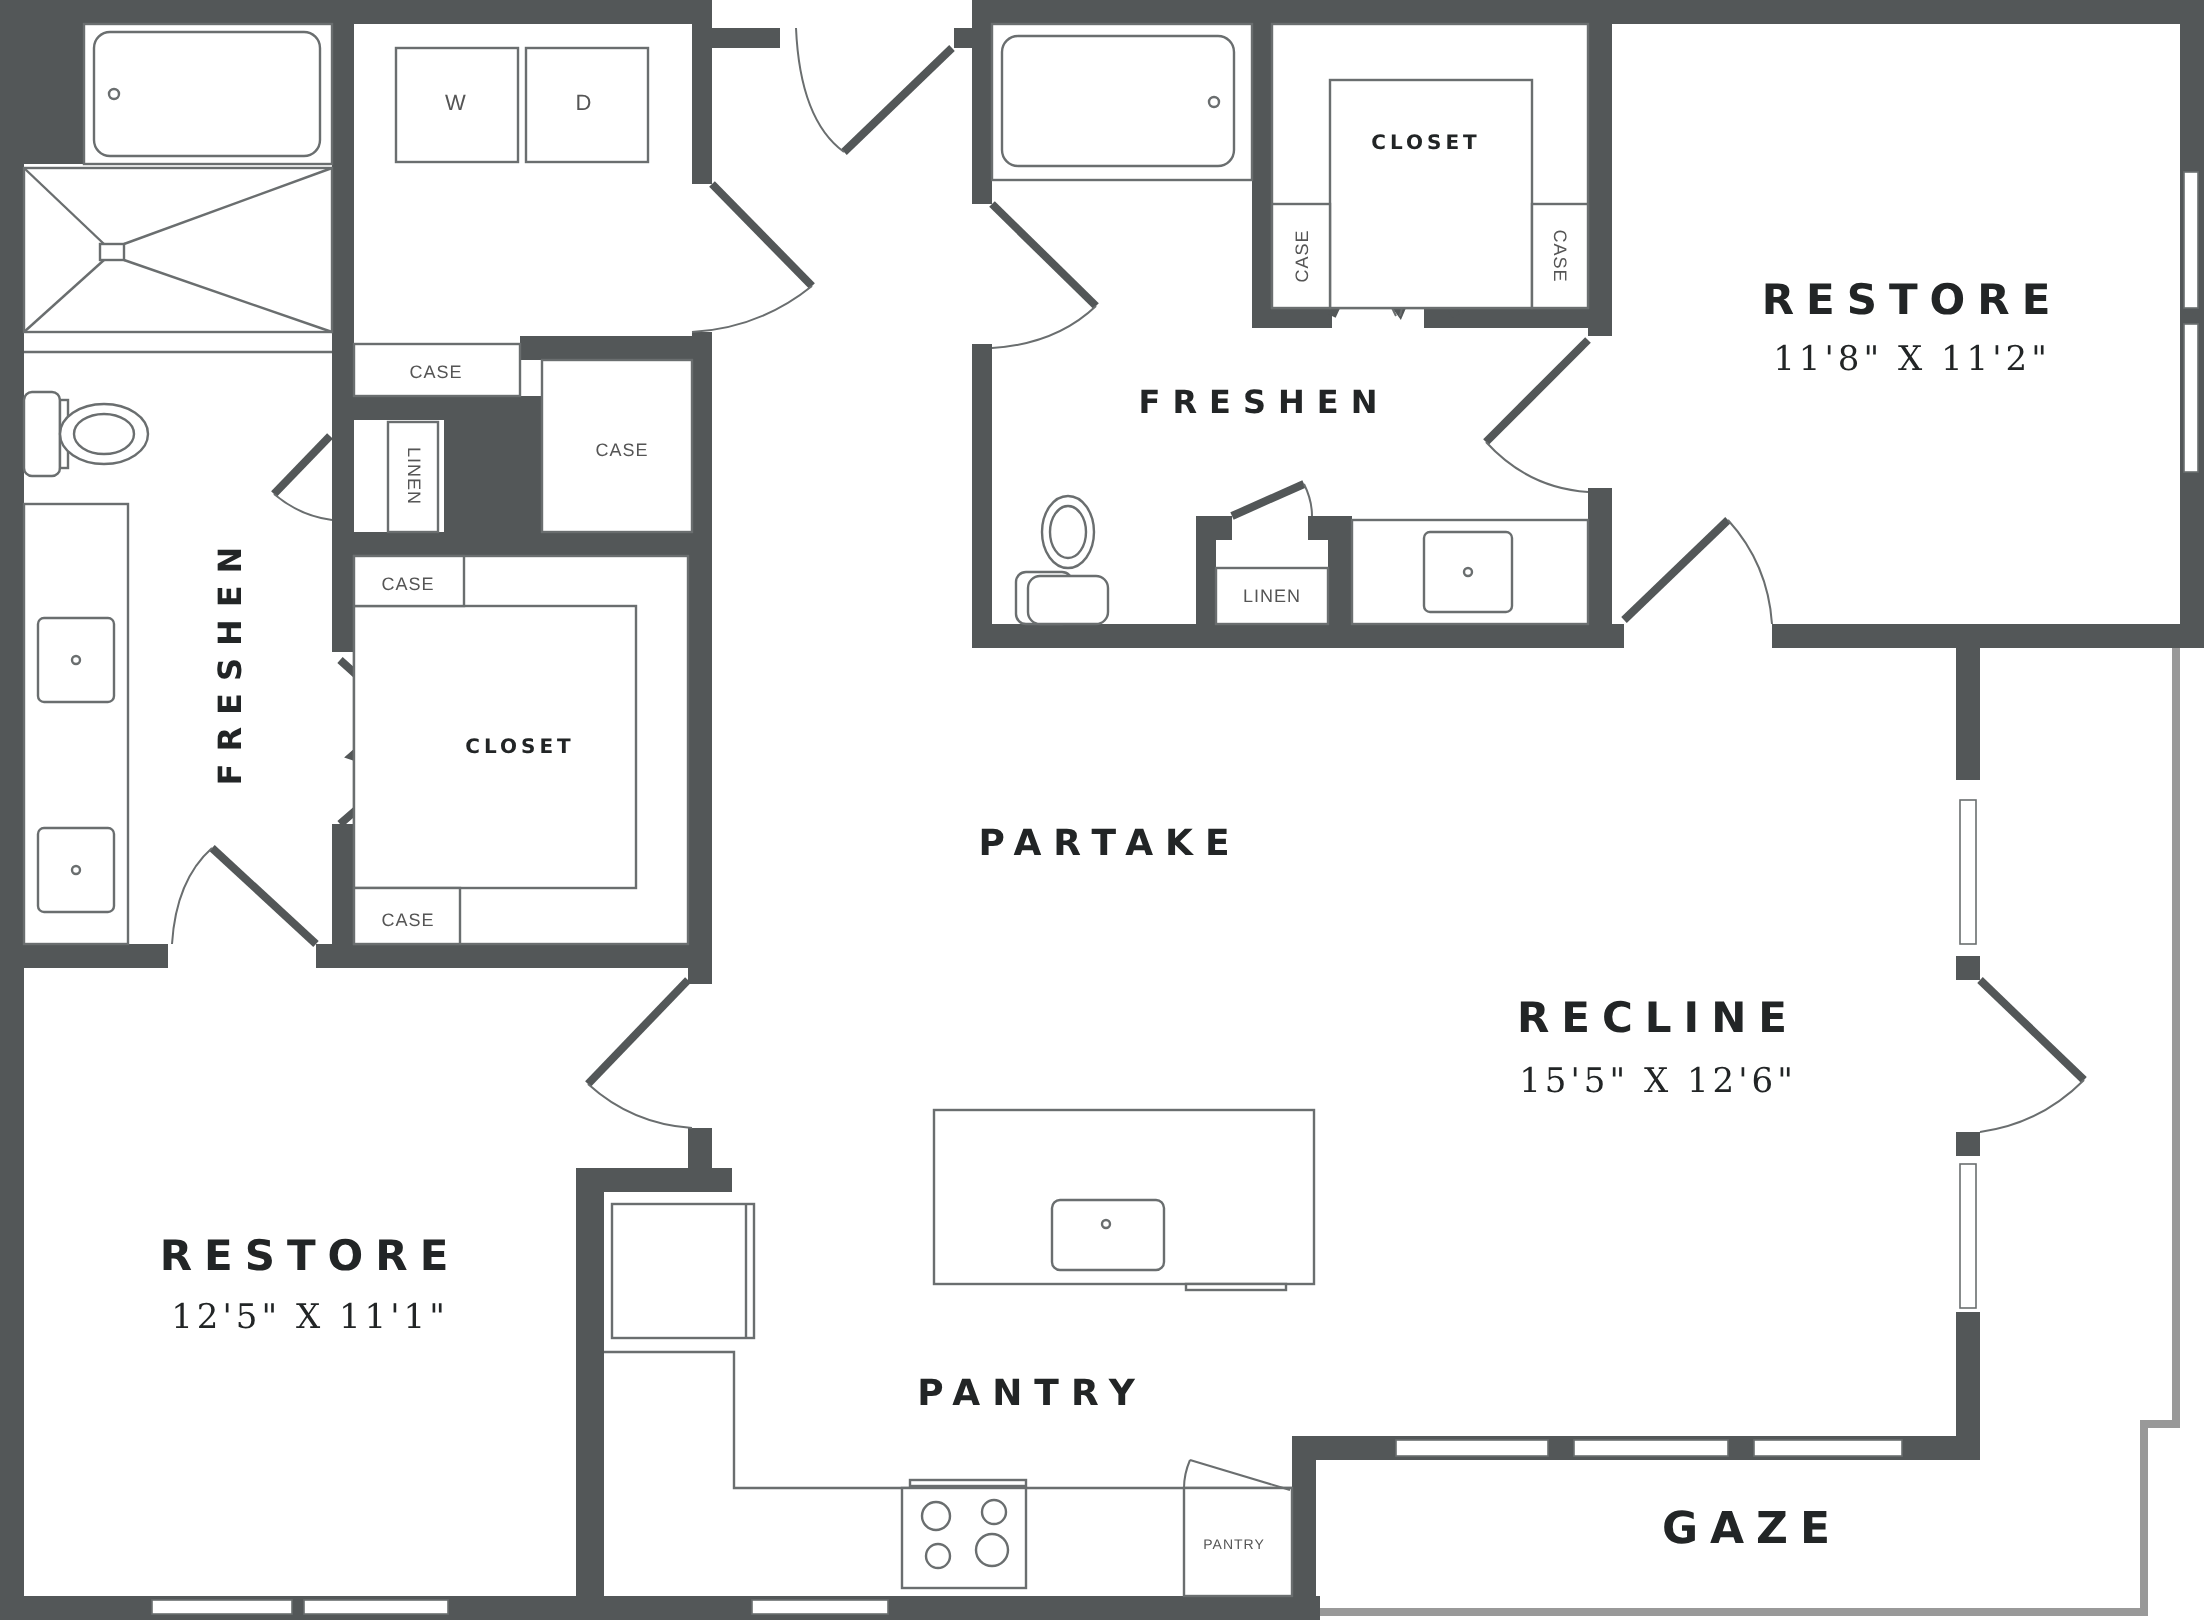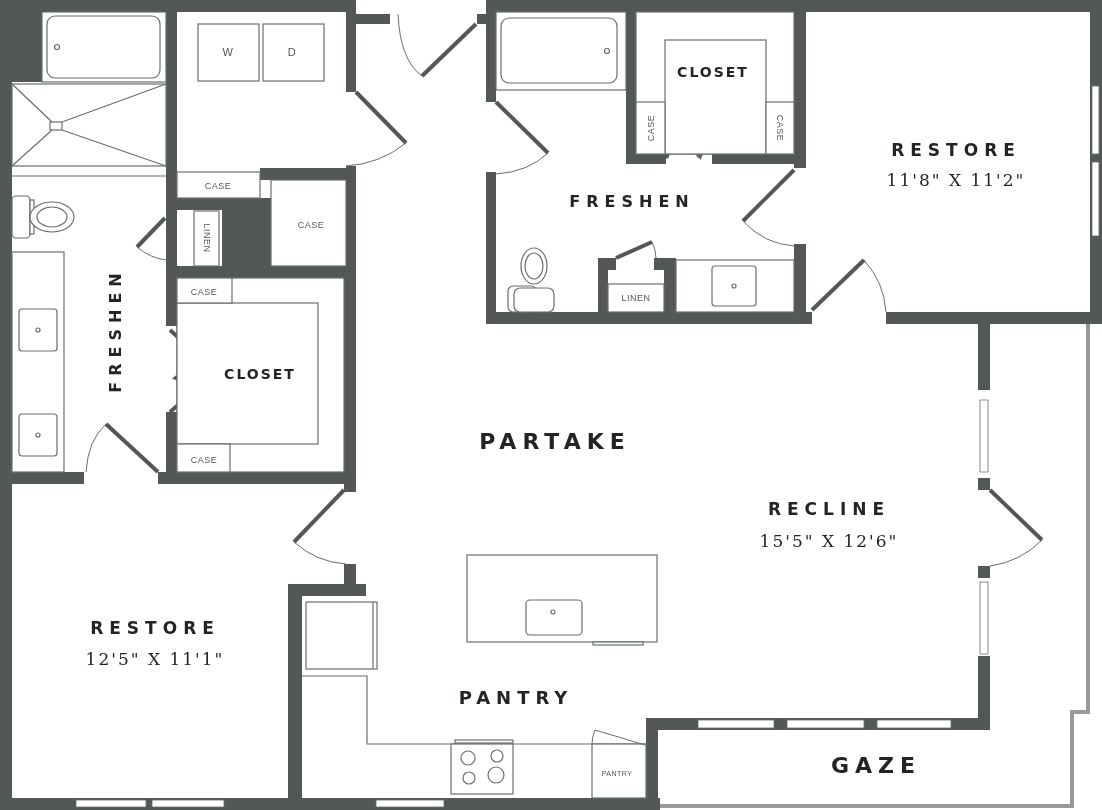--- a/index.html
+++ b/index.html
@@ -6,22 +6,22 @@
   body { width: 1102px; height: 810px; overflow: hidden; position: relative; }
   svg { position: absolute; left: 0; top: 0; }
   .wall { fill: #535758; }
   .outer-grey { fill: none; stroke: #999999; stroke-width: 4; }
   .fx { fill: #ffffff; stroke: #6a6e6f; stroke-width: 1.2; }
   .fxl { fill: none; stroke: #6a6e6f; stroke-width: 1.2; }
   .door { fill: none; stroke: #535758; stroke-width: 4; }
   .arc { fill: none; stroke: #6a6e6f; stroke-width: 1; }
   .win { fill: #ffffff; stroke: #6a6e6f; stroke-width: 0.8; }
   .lbl { position: absolute; font-family: "DejaVu Sans", sans-serif; font-weight: bold; color: #222526; letter-spacing: 5px; white-space: nowrap; transform: translate(-50%, -50%); }
-  .lbl-lg { font-size: 17px; letter-spacing: 6px; }
-  .lbl-md { font-size: 14px; letter-spacing: 2px; }
+  .lbl-lg { font-size: 21px; letter-spacing: 6px; }
+  .lbl-md { font-size: 10px; letter-spacing: 2px; }
   .lbl-sm { font-family: "Liberation Sans", sans-serif; font-weight: normal; font-size: 9px; letter-spacing: 0.5px; color: #555; }
   .dim { position: absolute; font-family: "DejaVu Serif", serif; font-size: 17px; color: #222526; letter-spacing: 2px; white-space: nowrap; transform: translate(-50%, -50%); }
   .vert { transform: translate(-50%, -50%) rotate(-90deg); }
 </style>
 </head>
 <body>
 
 <svg width="1102" height="810" viewBox="0 0 1102 810">
 
   <path class="outer-grey" d="M1088 322 L1088 712 L1072 712 L1072 806 L656 806"></path>
@@ -234,21 +234,21 @@
 
 <div class="lbl lbl-lg" style="left:956px; top:150px;">RESTORE</div>
 <div class="dim" style="left:956px; top:180px;">11'8" X 11'2"</div>
 
 <div class="lbl lbl-lg" style="left:155px; top:628px;">RESTORE</div>
 <div class="dim" style="left:155px; top:659px;">12'5" X 11'1"</div>
 
 <div class="lbl lbl-lg" style="left:829px; top:509px;">RECLINE</div>
 <div class="dim" style="left:829px; top:541px;">15'5" X 12'6"</div>
 
-<div class="lbl lbl-lg" style="left:555px; top:441px; font-size:22px;">PARTAKE</div>
+<div class="lbl lbl-lg" style="left:555px; top:422px; font-size:18px;">PARTAKE</div>
 <div class="lbl lbl-lg" style="left:516px; top:697px; font-size:18px;">PANTRY</div>
 <div class="lbl lbl-lg" style="left:876px; top:765px; font-size:22px;">GAZE</div>
 
 <div class="lbl lbl-lg" style="left:632px; top:201px; font-size:16px;">FRESHEN</div>
 <div class="lbl lbl-lg vert" style="left:115px; top:330px; font-size:16px;">FRESHEN</div>
 
 <div class="lbl lbl-md" style="left:713px; top:72px;">CLOSET</div>
 <div class="lbl lbl-md" style="left:260px; top:374px;">CLOSET</div>
 
 <div class="lbl lbl-sm" style="left:228px; top:52px; font-size:11px;">W</div>

